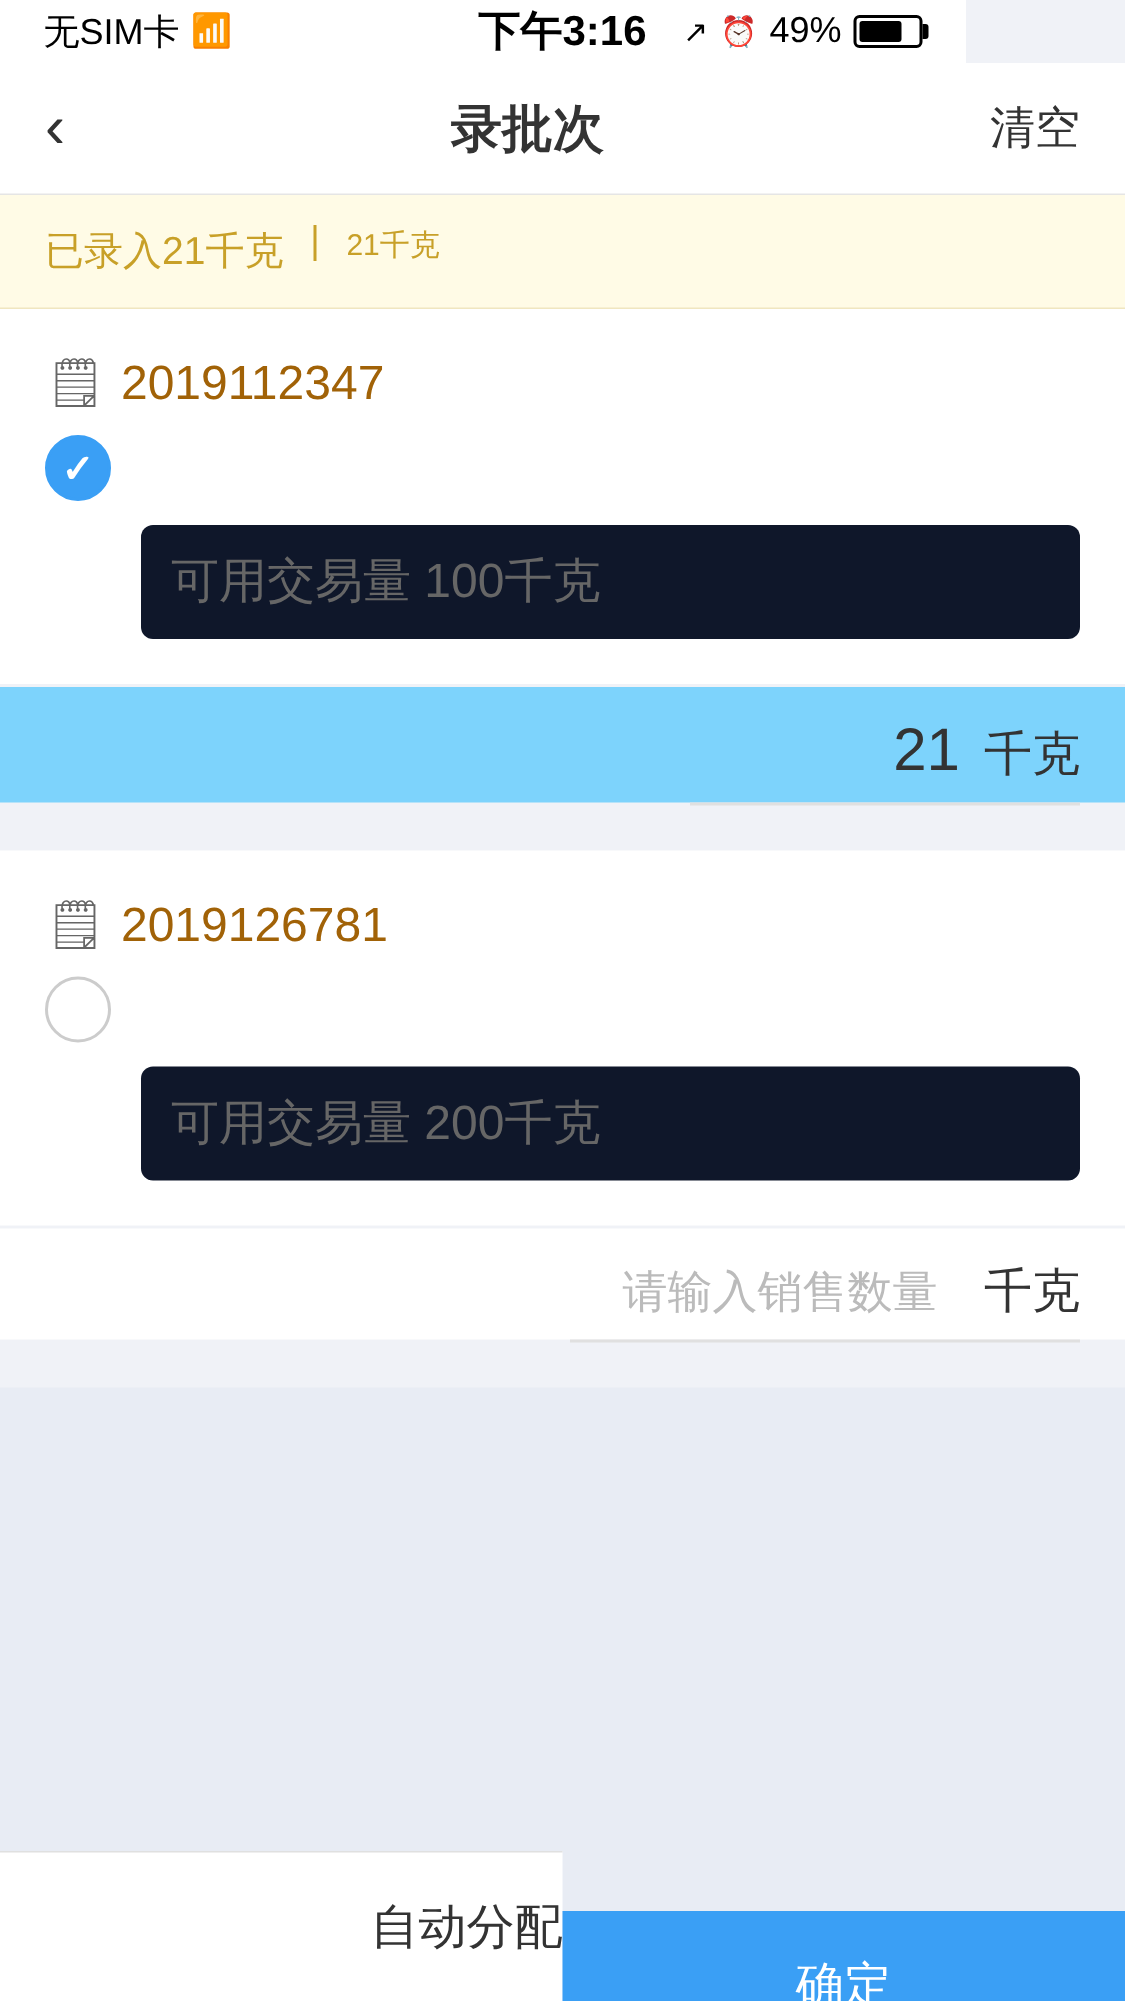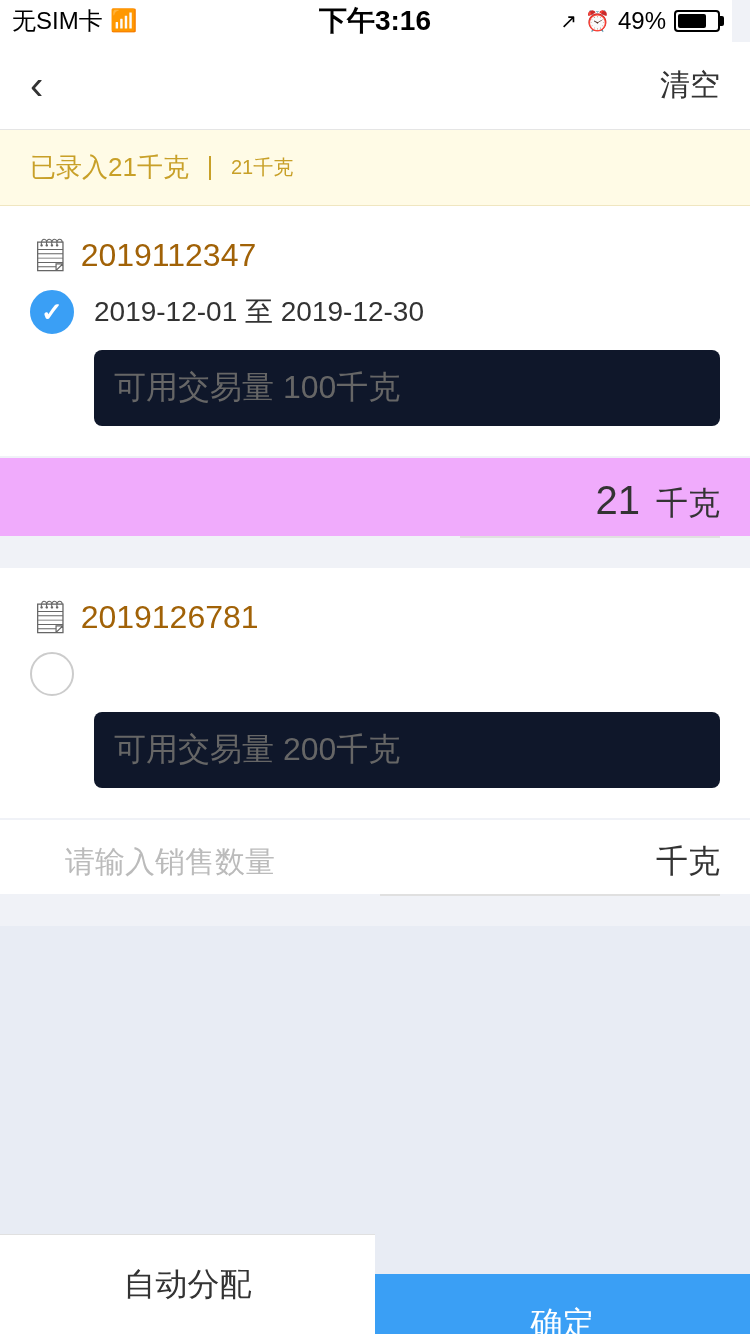--- a/index.html
+++ b/index.html
@@ -7,27 +7,27 @@
     body {
       width: 750px;
       min-height: 1334px;
       font-family: -apple-system, 'PingFang SC', 'Helvetica Neue', Arial, sans-serif;
       background: #f0f2f7;
       font-size: 30px;
     }
 
     
     .status-bar {
-      width: 732px;
+      width: 644px;
       height: 42px;
       background: #fff;
       display: flex;
       align-items: center;
       justify-content: space-between;
-      padding: 0 12px;
+      padding: 0 29px;
       font-size: 24px;
       color: #000;
     }
     .status-bar-left {
       display: flex;
       align-items: center;
       gap: 8px;
     }
     .status-bar-center {
       font-size: 28px;
@@ -96,21 +96,20 @@
       color: #333;
       cursor: pointer;
     }
 
     
     .summary-bar {
       width: 750px;
       background: #fffbe6;
       padding: 20px 30px;
       display: flex;
-      align-items: center;
       gap: 20px;
       border-bottom: 1px solid #f0e6c0;
     }
     .summary-label {
       font-size: 26px;
       color: #c8a028;
     }
     .summary-divider {
       width: 2px;
       height: 24px;
@@ -187,21 +186,21 @@
       color: #666;
     }
 
     
     .qty-row {
       display: flex;
       align-items: baseline;
       justify-content: flex-end;
       padding: 20px 30px 10px 30px;
       gap: 16px;
-      background: #f0abfc;
+      background: #7dd3fc;
     }
     .qty-value {
       font-size: 40px;
       color: #333;
       font-weight: 500;
     }
     .qty-unit {
       font-size: 32px;
       color: #333;
     }
@@ -209,21 +208,21 @@
       width: 260px;
       height: 2px;
       background: #e0e0e0;
       margin: 0 30px 30px auto;
     }
 
     
     .input-row {
       display: flex;
       align-items: baseline;
-      justify-content: space-between;
+      justify-content: flex-end;
       padding: 20px 30px 10px 30px;
       gap: 16px;
       background: #fff;
     }
     .qty-input {
       font-size: 30px;
       color: #bbb;
       border: none;
       outline: none;
       text-align: right;
@@ -262,20 +261,21 @@
     }
     .btn-auto {
       flex: 1;
       height: 100%;
       background: #fff;
       border: none;
       font-size: 32px;
       color: #333;
       cursor: pointer;
       border-top: 1px solid #e0e0e0;
+      text-align: right;
     }
     .btn-confirm {
       flex: 1;
       height: 100%;
       background: #3a9ff5;
       border: none;
       font-size: 32px;
       color: #fff;
       cursor: pointer;
       margin-top: 40px;
@@ -295,37 +295,37 @@
     <span style="font-size:20px;">⏰</span>
     <span>49%</span>
     <div class="battery-icon">
       <div class="battery-fill"></div>
     </div>
   </div>
 </div>
 
 <div class="nav-bar">
   <span class="nav-back">‹</span>
+  <span class="nav-title">录批次</span>
   <span class="nav-clear">清空</span>
 </div>
 
 <div class="summary-bar">
   <span class="summary-label">已录入21千克</span>
   <div class="summary-divider"></div>
   <span class="summary-value">21千克</span>
 </div>
 
 <div class="card">
   <div class="card-header">
     <span class="doc-icon">🗒</span>
     <span class="batch-number">2019112347</span>
   </div>
   <div class="card-row">
     <div class="radio-circle checked"></div>
-    <span class="date-range">2019-12-01 至 2019-12-30</span>
   </div>
   <div class="avail-box">可用交易量 100千克</div>
 </div>
 
 <div class="qty-row">
   <span class="qty-value">21</span>
   <span class="qty-unit">千克</span>
 </div>
 <div class="qty-divider"></div>
 

